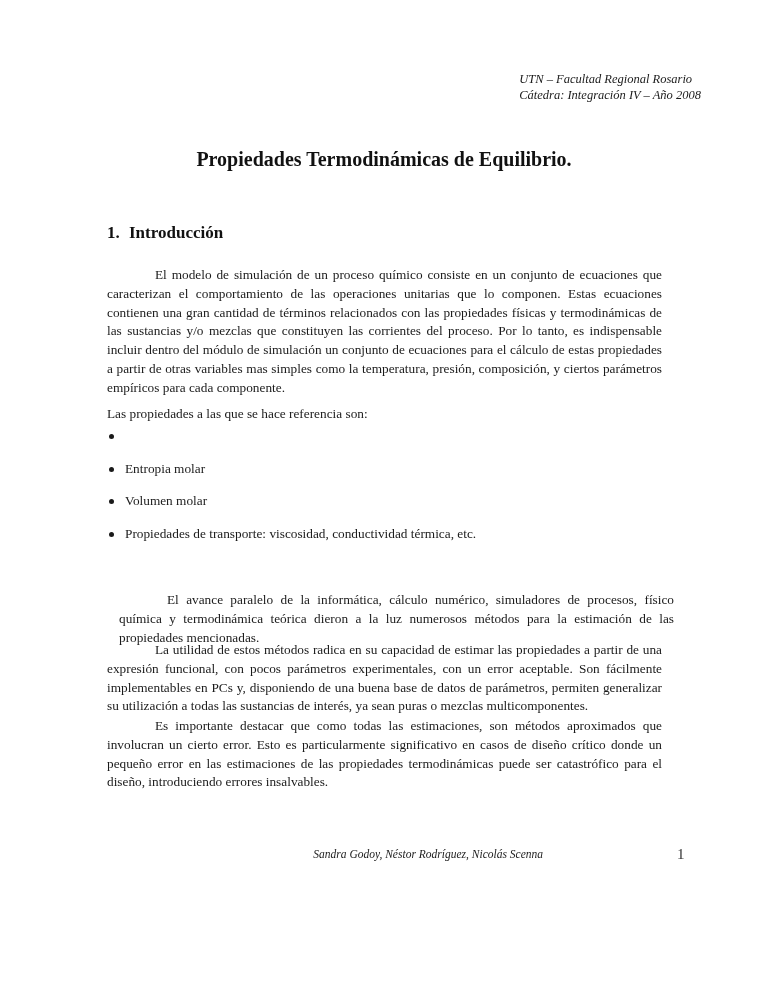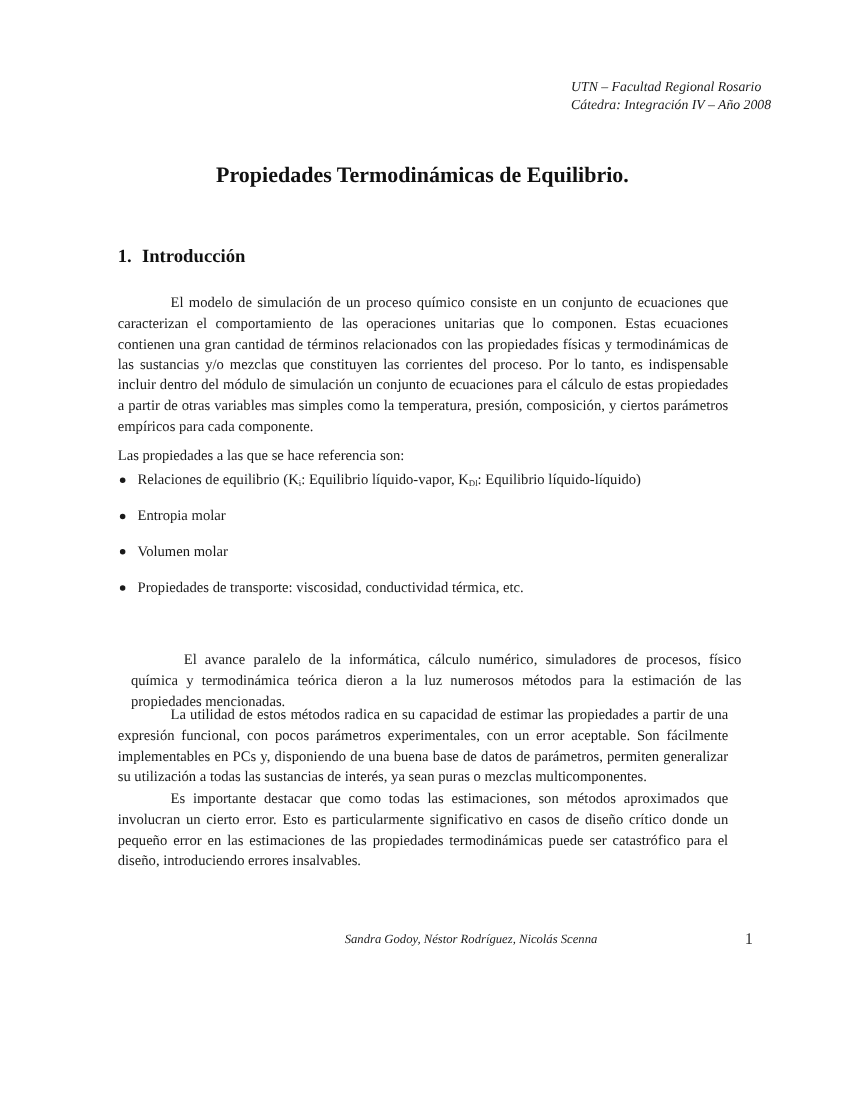--- a/index.html
+++ b/index.html
@@ -146,21 +146,20 @@
     <span class="num">1.</span><span>Introducción</span>
   </div>
 
   <p class="body-text indent p1" style="margin:0;">El modelo de simulación de un proceso químico consiste en un conjunto de ecuaciones que caracterizan el comportamiento de las operaciones unitarias que lo componen. Estas ecuaciones contienen una gran cantidad de términos relacionados con las propiedades físicas y termodinámicas de las sustancias y/o mezclas que constituyen las corrientes del proceso. Por lo tanto, es indispensable incluir dentro del módulo de simulación un conjunto de ecuaciones para el cálculo de estas propiedades a partir de otras variables mas simples como la temperatura, presión, composición, y ciertos parámetros empíricos para cada componente.</p>
 
   <p class="body-text p-lead" style="margin:0;">Las propiedades a las que se hace referencia son:</p>
 
   <ul class="bullets">
     <li>
       <span class="bullet-dot"></span>
-      <span class="bullet-text"><span>Relaciones de equilibrio (K</span><sub>i</sub><span>: Equilibrio líquido-vapor, K</span><sub>Dl</sub><span>: Equilibrio líquido-líquido)</span></span>
     </li>
     <li>
       <span class="bullet-dot"></span>
       <span class="bullet-text">Entropia molar</span>
     </li>
     <li>
       <span class="bullet-dot"></span>
       <span class="bullet-text">Volumen molar</span>
     </li>
     <li>

